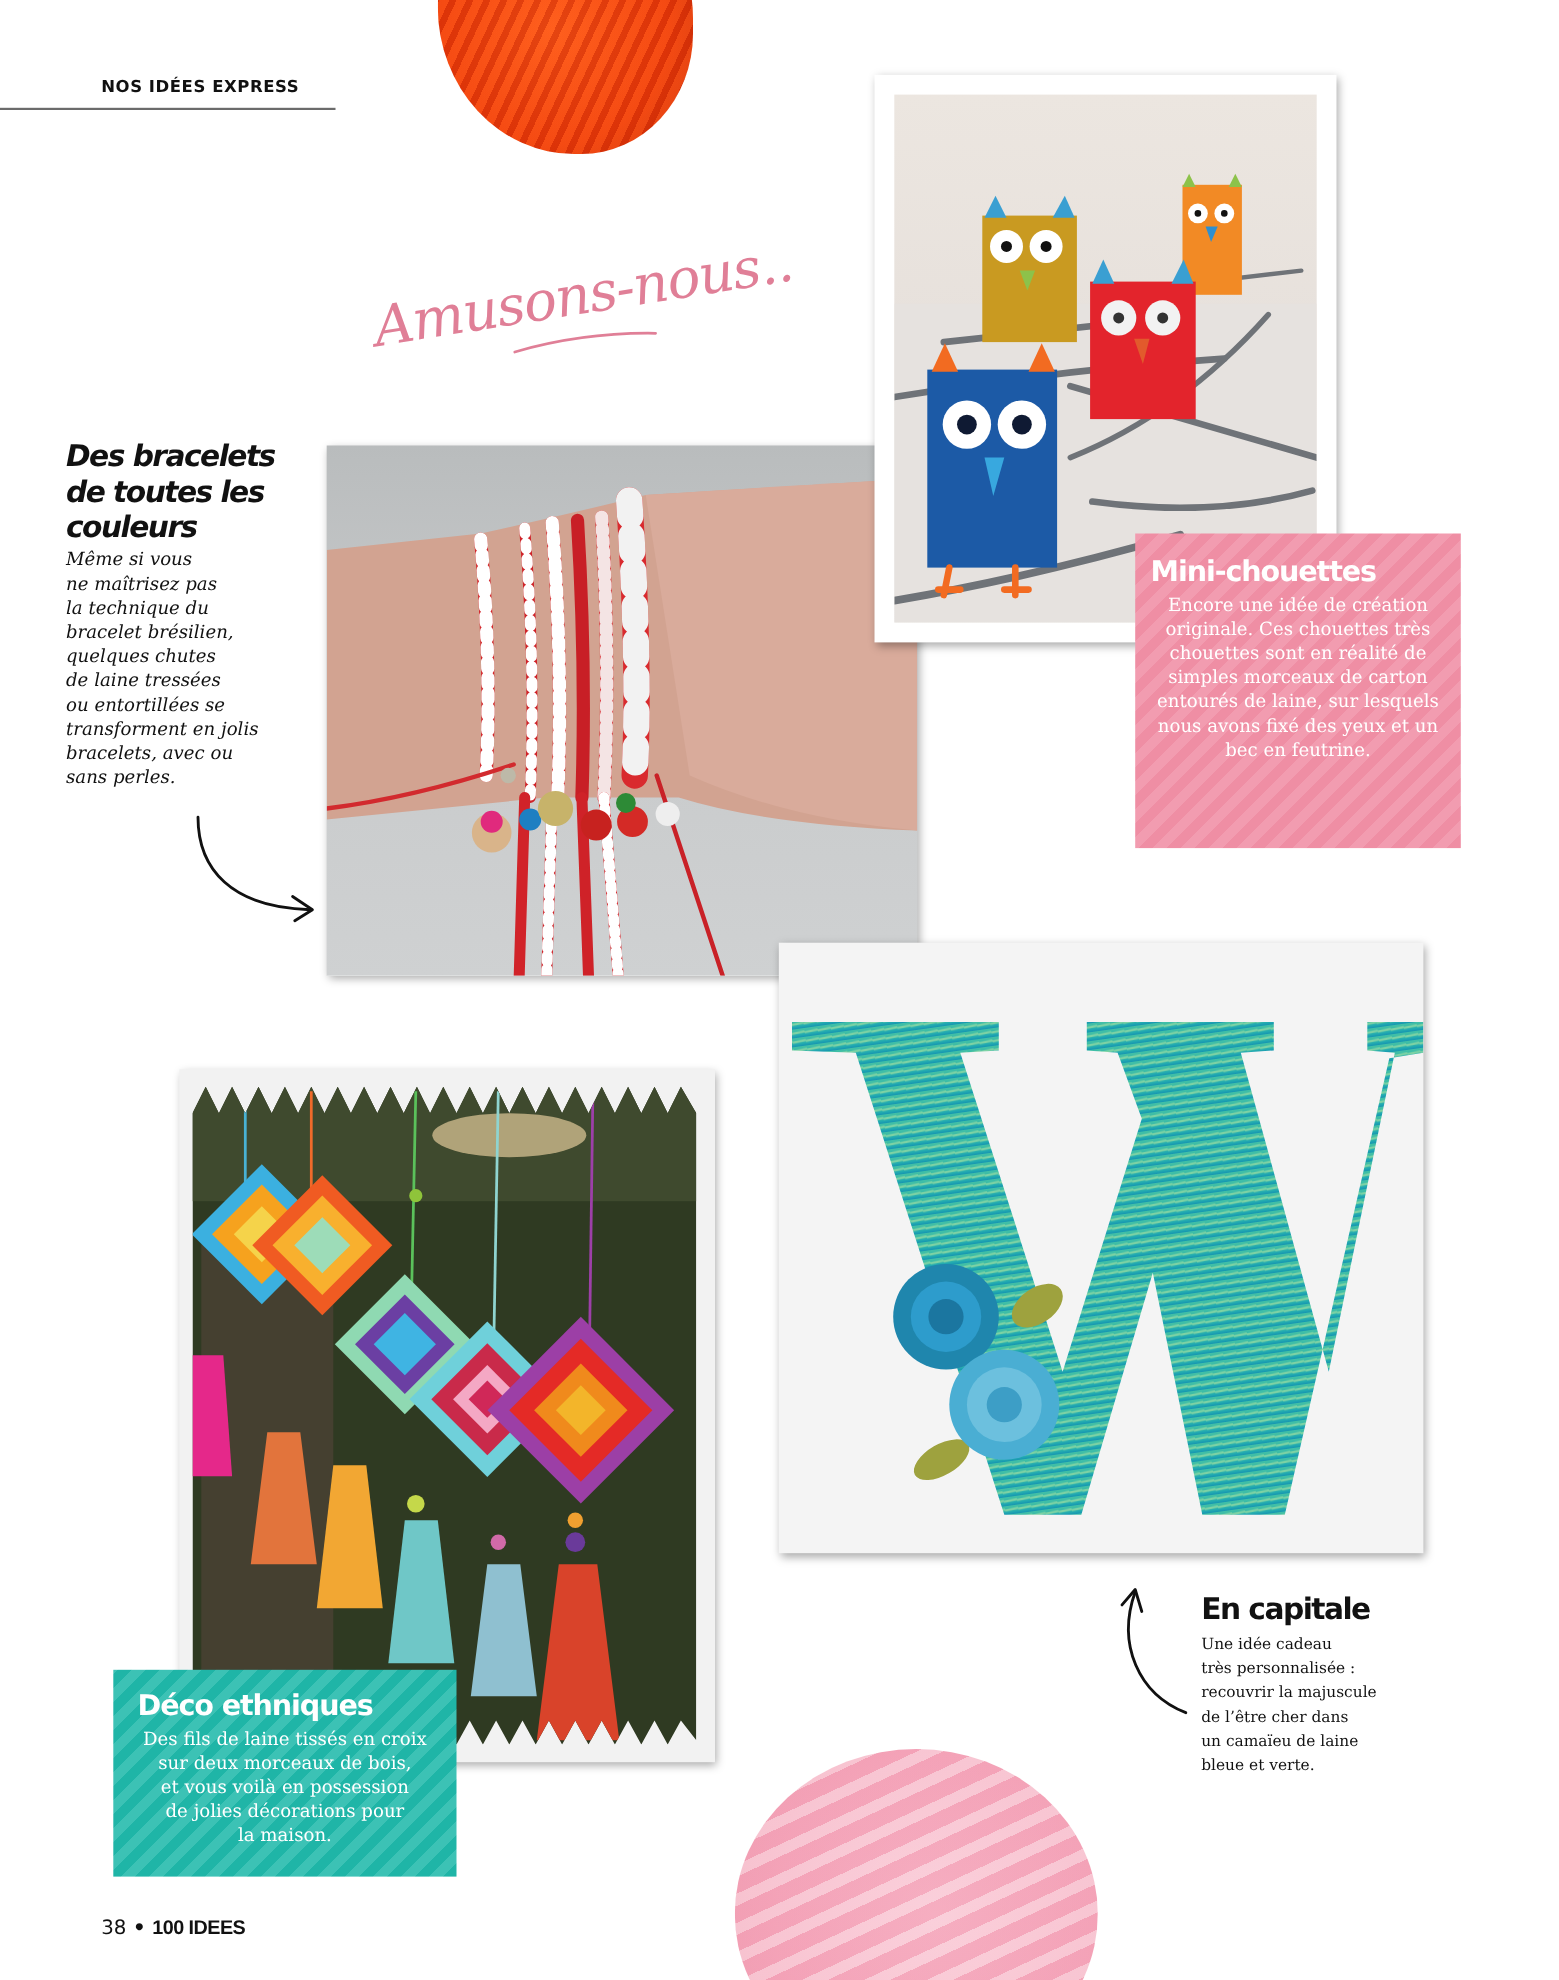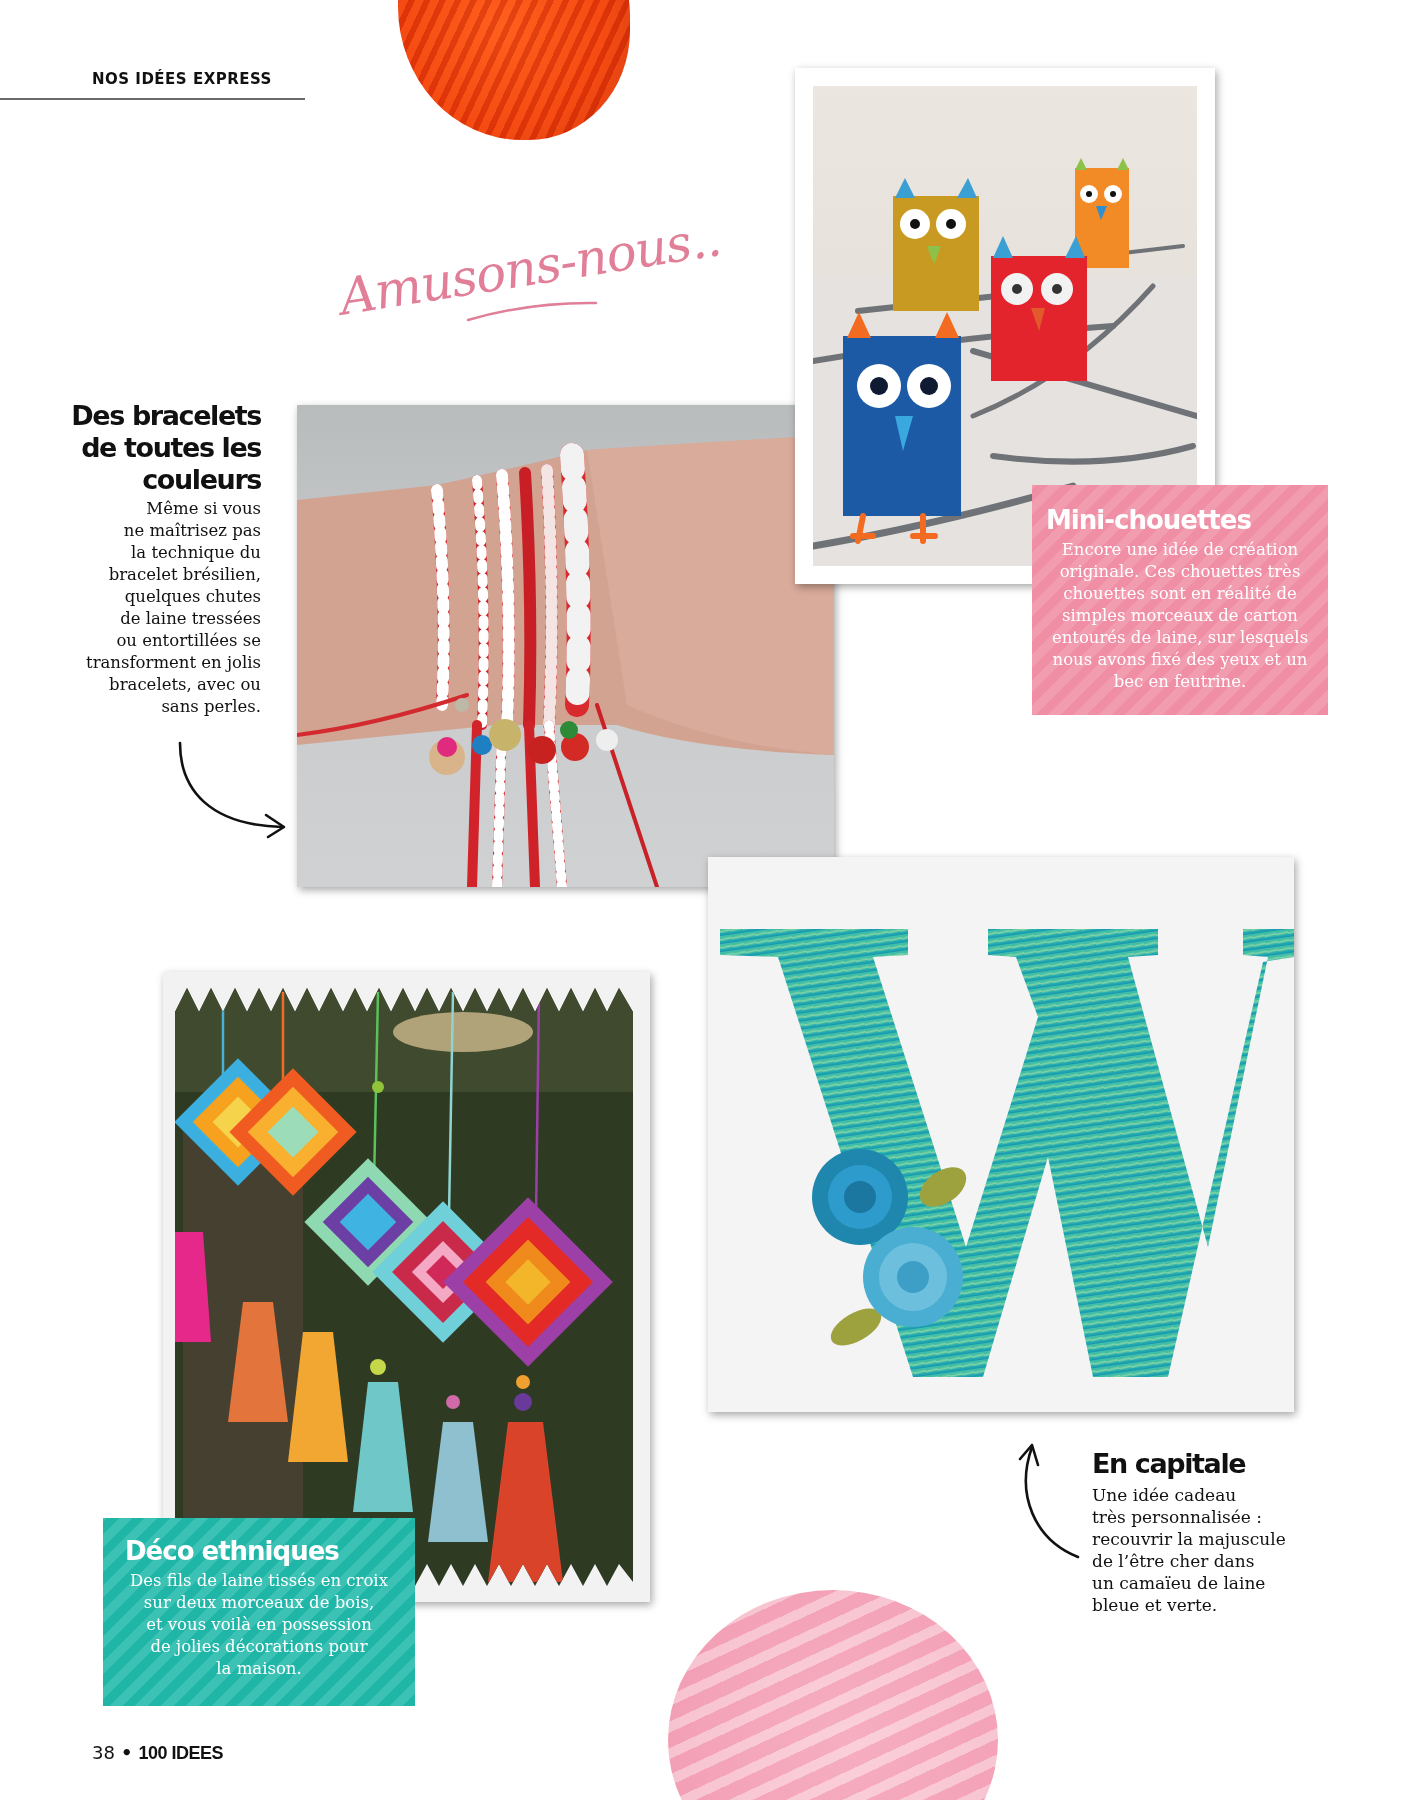--- a/index.html
+++ b/index.html
@@ -64,58 +64,58 @@
     }
 
     
     .w-frame { left: 708px; top: 857px; width: 586px; height: 555px; background:#f4f4f4; }
 
     
     .godeye-frame { left: 163px; top: 972px; width: 487px; height: 630px; background: #f2f2f2; }
 
     
     .callout-pink {
-      left: 1032px; top: 485px; width: 296px; height: 230px;
+      left: 1032px; top: 485px; width: 296px; height: 286px;
       background: repeating-linear-gradient(-45deg, #ef8ea4 0 9px, #f29cb0 9px 18px);
       color: #fff; padding: 20px 14px 10px 14px;
     }
     .callout-teal {
       left: 103px; top: 1518px; width: 312px; height: 188px;
       background: repeating-linear-gradient(-45deg, #1fb5a7 0 9px, #3cc2b5 9px 18px);
       color: #fff; padding: 18px 22px 10px 22px;
     }
     .callout-title {
       font-family: "DejaVu Sans", sans-serif; font-weight: bold; font-size: 26px;
       letter-spacing: -1px; line-height: 30px; margin-bottom: 4px;
     }
     .callout-body {
       font-family: "DejaVu Serif", serif; font-size: 16.5px; line-height: 22px;
     }
     .callout-body span { display: block; white-space: nowrap; text-align: center; }
 
     
     .bracelet-text {
-      left: 60px; top: 400px; width: 201px; text-align: right;
+      left: 60px; top: 400px; width: 201px;  font-style: italic;
     }
     .bracelet-text .h {
       font-family: "DejaVu Sans", sans-serif; font-weight: bold; font-size: 27px;
       letter-spacing: -1.4px; line-height: 32px;
     }
     .bracelet-text .b {
       font-family: "DejaVu Serif", serif; font-size: 16.5px; line-height: 22px; margin-top: 2px;
     }
     .bracelet-text span { display: block; white-space: nowrap; }
 
     .capitale-text { left: 1092px; top: 1448px; width: 230px; }
     .capitale-text .h {
       font-family: "DejaVu Sans", sans-serif; font-weight: bold; font-size: 27px;
       letter-spacing: -1.4px; line-height: 32px;
     }
     .capitale-text .b {
-      font-family: "DejaVu Serif", serif; font-size: 17px; line-height: 22px; margin-top: 4px;
+      font-family: "DejaVu Serif", serif; font-size: 14px; line-height: 22px; margin-top: 4px;
     }
     .capitale-text span { display: block; white-space: nowrap; }
 
     
     .footer { left: 92px; top: 1742px; font-size: 18px; }
     .footer .num { font-family: "DejaVu Sans", sans-serif; font-weight: normal; }
     .footer .dot { margin: 0 6px; font-weight: bold; }
     .footer .brand { font-family: Liberation Sans, sans-serif; font-weight: 900; letter-spacing: -0.5px; }
   </style>
 </head>

